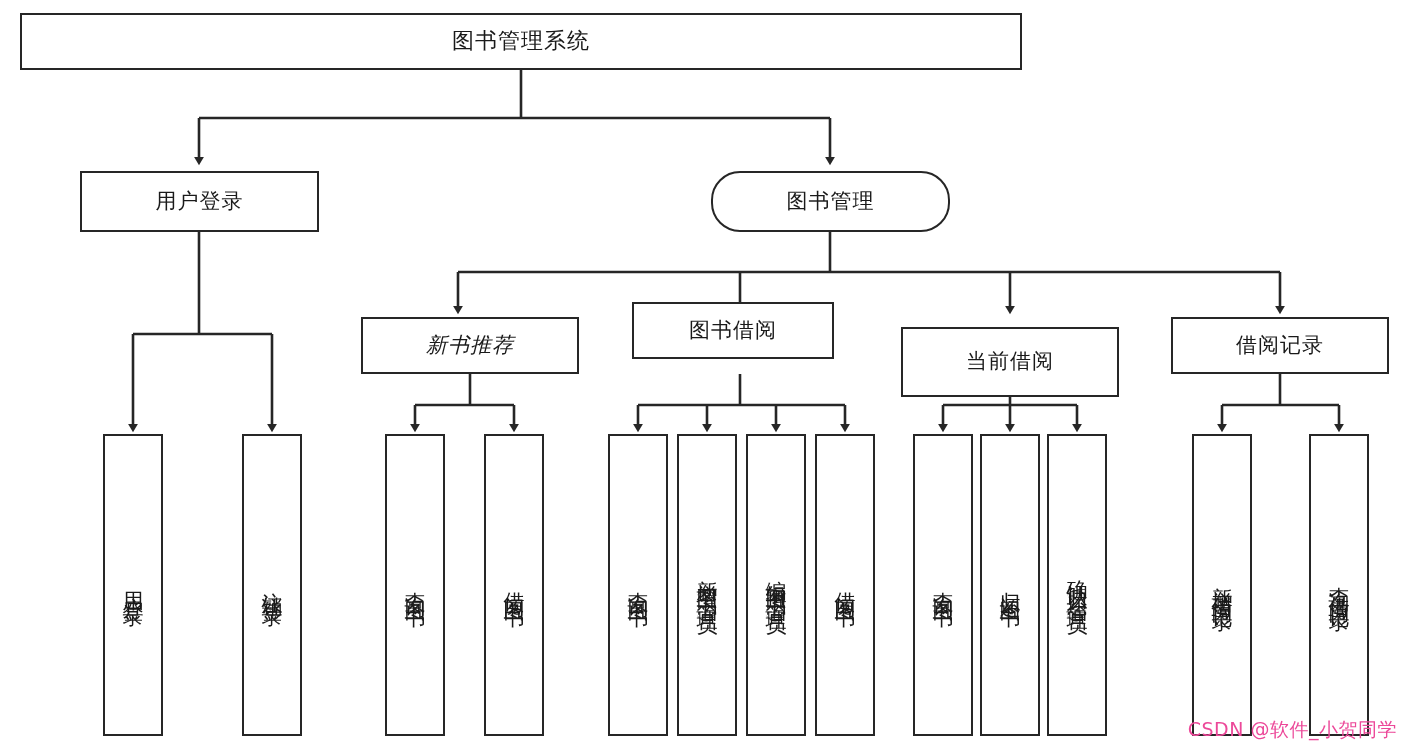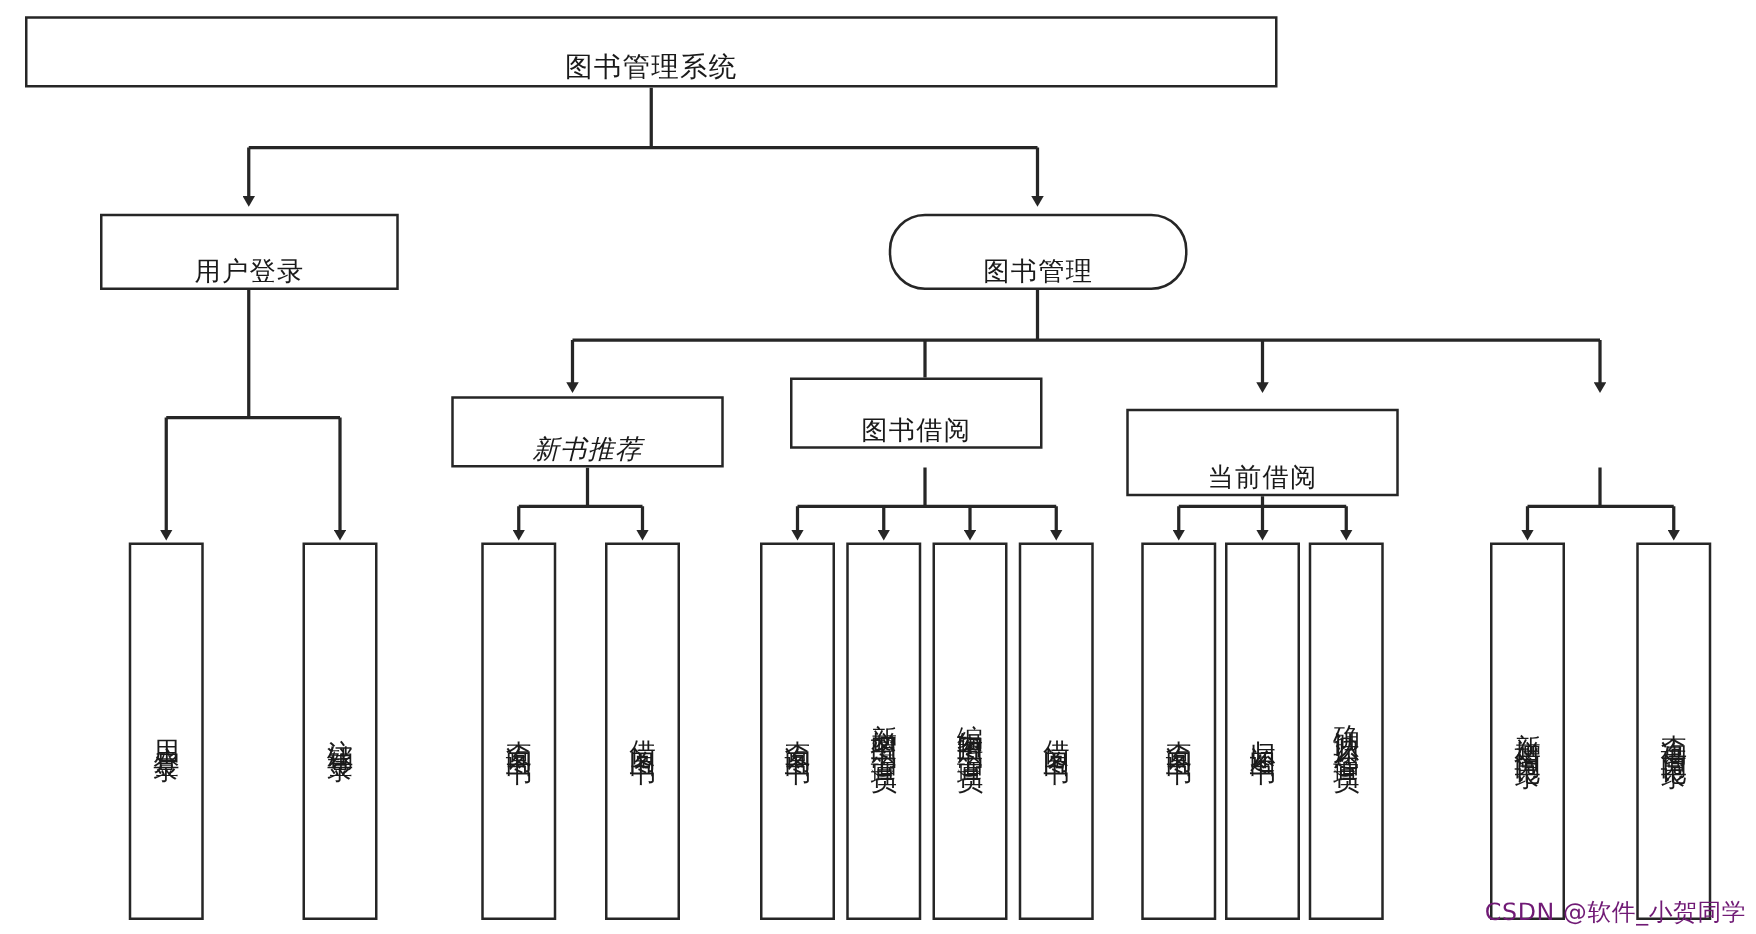--- a/index.html
+++ b/index.html
@@ -25,21 +25,21 @@
     width: 1405px;
     height: 747px;
     pointer-events: none;
   }
   .node {
     position: absolute;
     box-sizing: border-box;
     background: #ffffff;
     border: 2px solid #262626;
     display: flex;
-    align-items: flex-end;
+    align-items: center;
     justify-content: center;
     color: #1a1a1a;
   }
   .node.horiz {
     font-size: 21px;
     letter-spacing: 1px;
     line-height: 1.2;
   }
   .node.root {
     font-size: 22px;
@@ -57,21 +57,21 @@
     white-space: nowrap;
   }
   .node .label {
     display: block;
   }
   #watermark {
     position: absolute;
     right: 8px;
     bottom: 4px;
     font-size: 19px;
-    color: #701a75;
+    color: #ec4899;
     letter-spacing: 0.5px;
     white-space: nowrap;
     user-select: none;
   }
 </style>
 </head>
 <body>
 
 <div id="diagram-root">
 
@@ -143,20 +143,23 @@
   </div>
 
   <div class="node horiz" style="left:632px; top:302px; width:202px; height:57px;">
     <span class="label">图书借阅</span>
   </div>
 
   <div class="node horiz" style="left:901px; top:327px; width:218px; height:70px;">
     <span class="label">当前借阅</span>
   </div>
 
+  <div class="node horiz" style="left:1171px; top:317px; width:218px; height:57px;">
+    <span class="label">借阅记录</span>
+  </div>
 
   <div class="node vert" style="left:103px; top:434px; width:60px; height:302px;">
     <span class="label">用户登录</span>
   </div>
 
   <div class="node vert" style="left:242px; top:434px; width:60px; height:302px;">
     <span class="label">注销登录</span>
   </div>
 
   <div class="node vert" style="left:385px; top:434px; width:60px; height:302px;">

